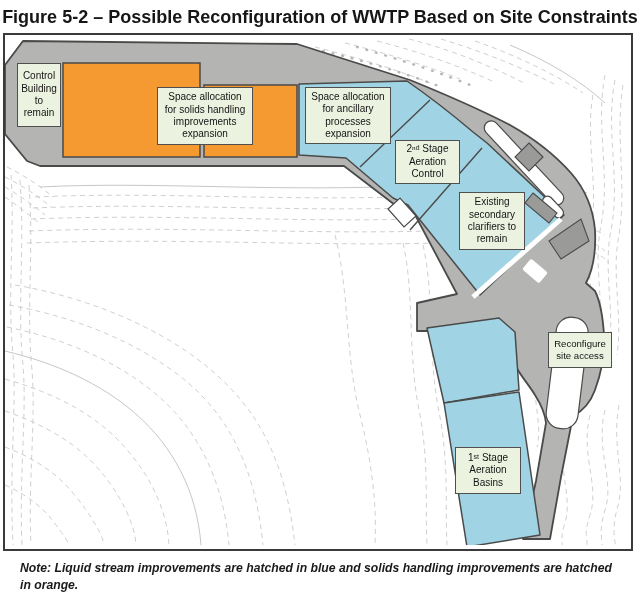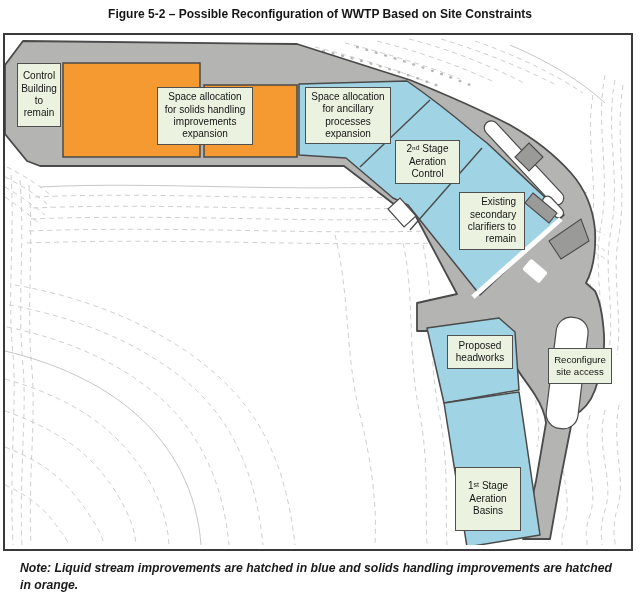--- a/index.html
+++ b/index.html
@@ -1,19 +1,19 @@
 <!DOCTYPE html>
 <html style="--orange: #F49A30; --blue: #A0D4E4; --gray: #B4B4B2; --dark_structure: #9A9A98; --outline: #4A4A4A; --label_bg: #ECF2E0; --contour: #C9C9C9;"><head>
 <meta charset="utf-8">
 <style>
   html,body{margin:0;padding:0;background:#fff;}
   body{width:640px;height:616px;position:relative;overflow:hidden;
        font-family:"Liberation Sans","DejaVu Sans",sans-serif;color:#111;}
   .title{position:absolute;top:7px;left:0;width:640px;text-align:center;
-         font-size:12px;font-weight:bold;color:#161616;}
+         font-size:18px;font-weight:bold;color:#161616;}
   .map{position:absolute;left:3px;top:33px;width:626px;height:514px;
        border:2px solid #3a3a3a;background:#ffffff;}
   .map svg{position:absolute;left:0;top:0;}
   .lbl{position:absolute;box-sizing:border-box;background:var(--label_bg);
        border:1.4px solid #4f4f4f;color:#141414;font-size:10px;line-height:1.24;
        display:flex;align-items:center;justify-content:center;text-align:center;
        white-space:pre-line;padding:7px 2px;}
   .note{position:absolute;top:560px;left:20px;width:600px;text-align:left;
         font-size:12.2px;font-weight:bold;font-style:italic;line-height:1.4;color:#1a1a1a;}
   .contour{fill:none;stroke:var(--contour);stroke-width:0.9;stroke-dasharray:5 4;}
@@ -146,26 +146,24 @@
 for solids handling
 improvements
 expansion</div>
   <div class="lbl" style="left:300px;top:52px;width:86px;height:57px;">Space allocation
 for ancillary
 processes
 expansion</div>
   <div class="lbl" style="left:390px;top:105px;width:65px;height:44px;">2ⁿᵈ Stage
 Aeration
 Control</div>
-  <div class="lbl" style="left:454px;top:157px;width:66px;height:58px;text-align:right;">Existing
+  <div class="lbl" style="left:454px;top:157px;width:66px;height:58px;">Existing
 secondary
 clarifiers to
 remain</div>
-  <div class="lbl" style="left:442px;top:300px;width:66px;height:34px;">Proposed
-headworks</div>
-  <div class="lbl" style="left:543px;top:313px;width:64px;height:36px;font-size:9.6px;">Reconfigure
+  <div class="lbl" style="left:543px;top:297px;width:64px;height:36px;font-size:9.6px;">Reconfigure
 site access</div>
-  <div class="lbl" style="left:450px;top:432px;width:66px;height:64px;">1ˢᵗ Stage
+  <div class="lbl" style="left:450px;top:412px;width:66px;height:47px;">1ˢᵗ Stage
 Aeration
 Basins</div>
 </div>
 
 <div class="note">Note: Liquid stream improvements are hatched in blue and solids handling improvements are hatched in orange.</div>
 
 </body></html>

